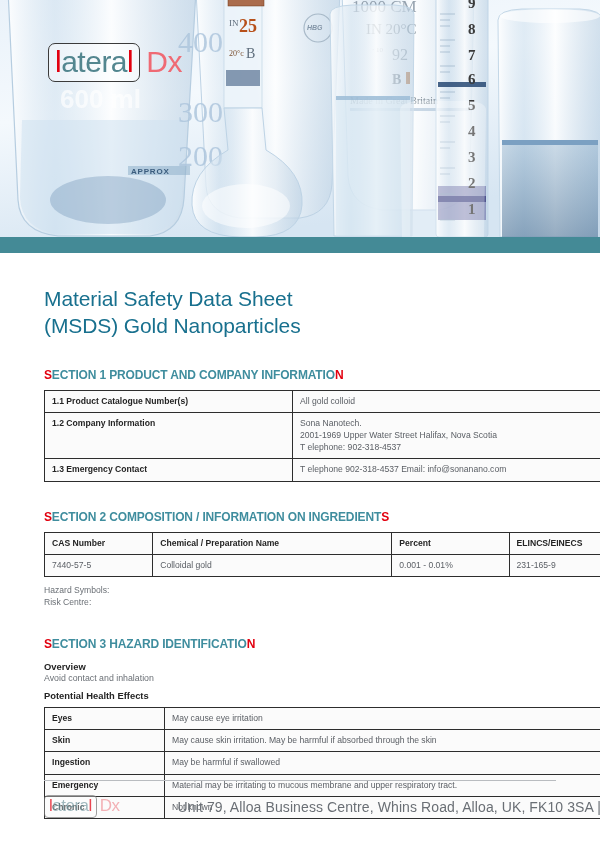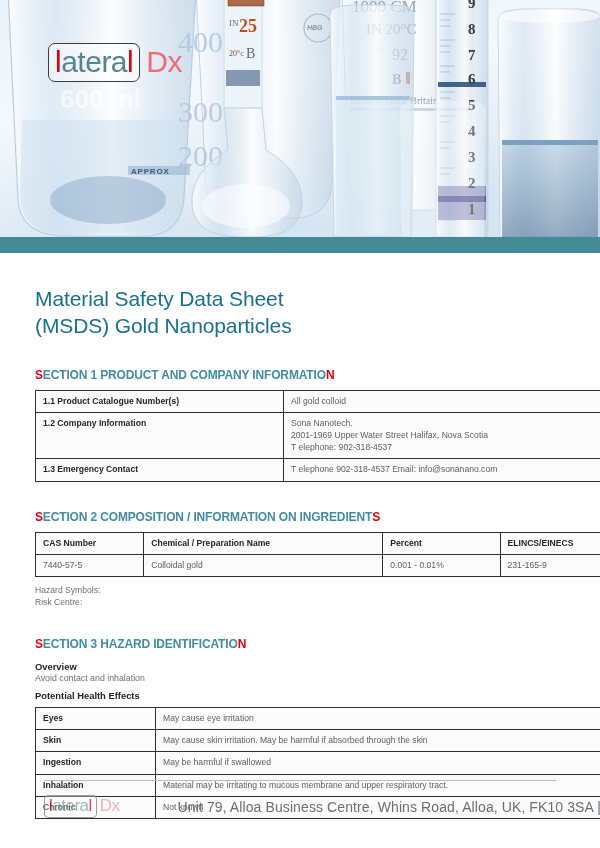--- a/index.html
+++ b/index.html
@@ -57,21 +57,21 @@
   .logo-dx {
     font-size: 30px;
     color: #ef6a74;
     margin-left: 6px;
     letter-spacing: -0.5px;
     font-weight: 400;
   }
 
   
   .content {
-    padding: 0 35px;
+    padding: 0 44px;
   }
 
   .doc-title {
     margin-top: 32px;
     color: #18708e;
     font-size: 21px;
     font-weight: 400;
     line-height: 1.30;
     letter-spacing: -0.1px;
   }
@@ -393,21 +393,21 @@
         </tr>
         <tr>
           <td class="k">Skin</td>
           <td class="v">May cause skin irritation. May be harmful if absorbed through the skin</td>
         </tr>
         <tr>
           <td class="k">Ingestion</td>
           <td class="v">May be harmful if swallowed</td>
         </tr>
         <tr>
-          <td class="k">Inhalation</td>
+          <td class="k">Emergency</td>
           <td class="v">Material may be irritating to mucous membrane and upper respiratory tract.</td>
         </tr>
         <tr>
           <td class="k">Chronic</td>
           <td class="v">Not known</td>
         </tr>
       </tbody>
     </table>
   </div>
 

